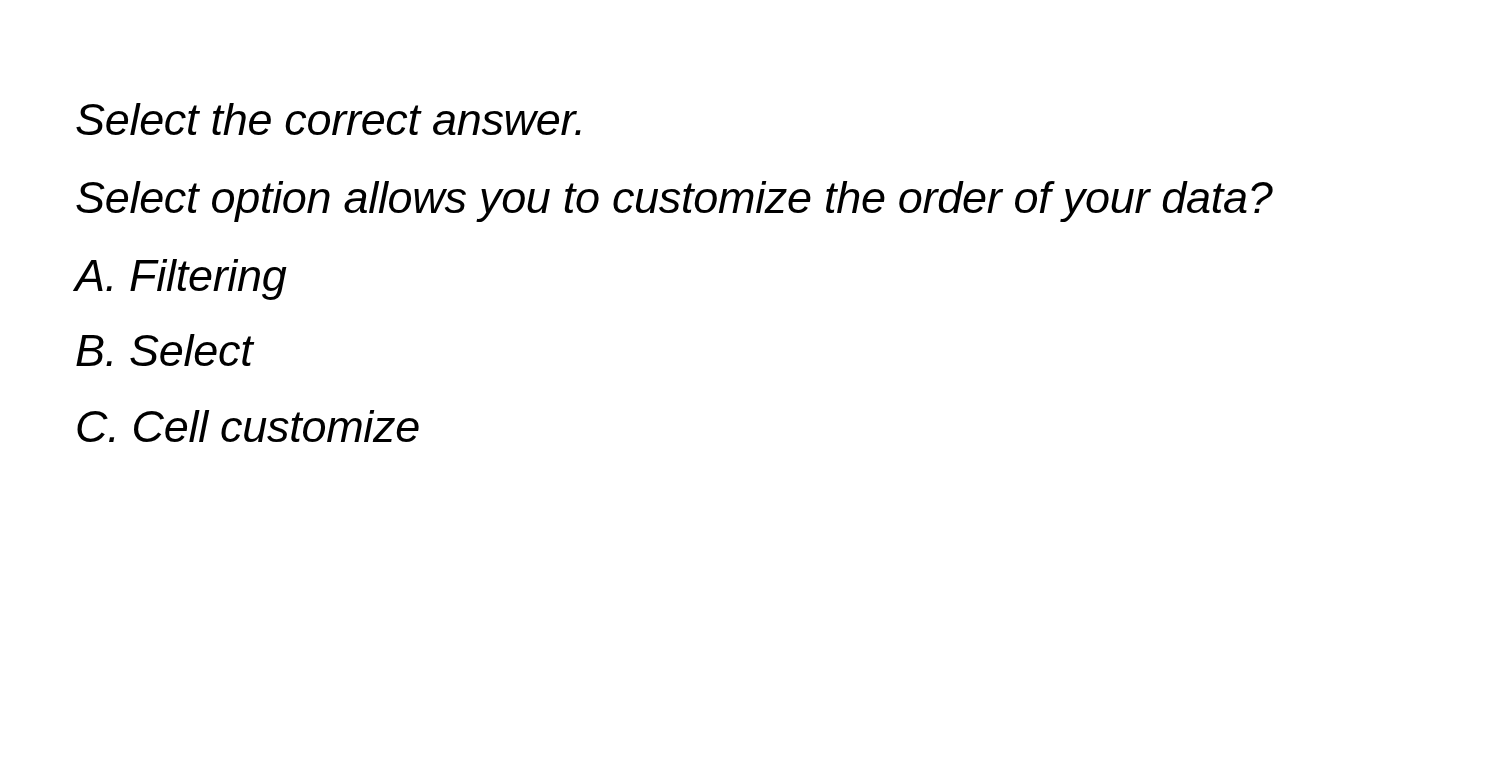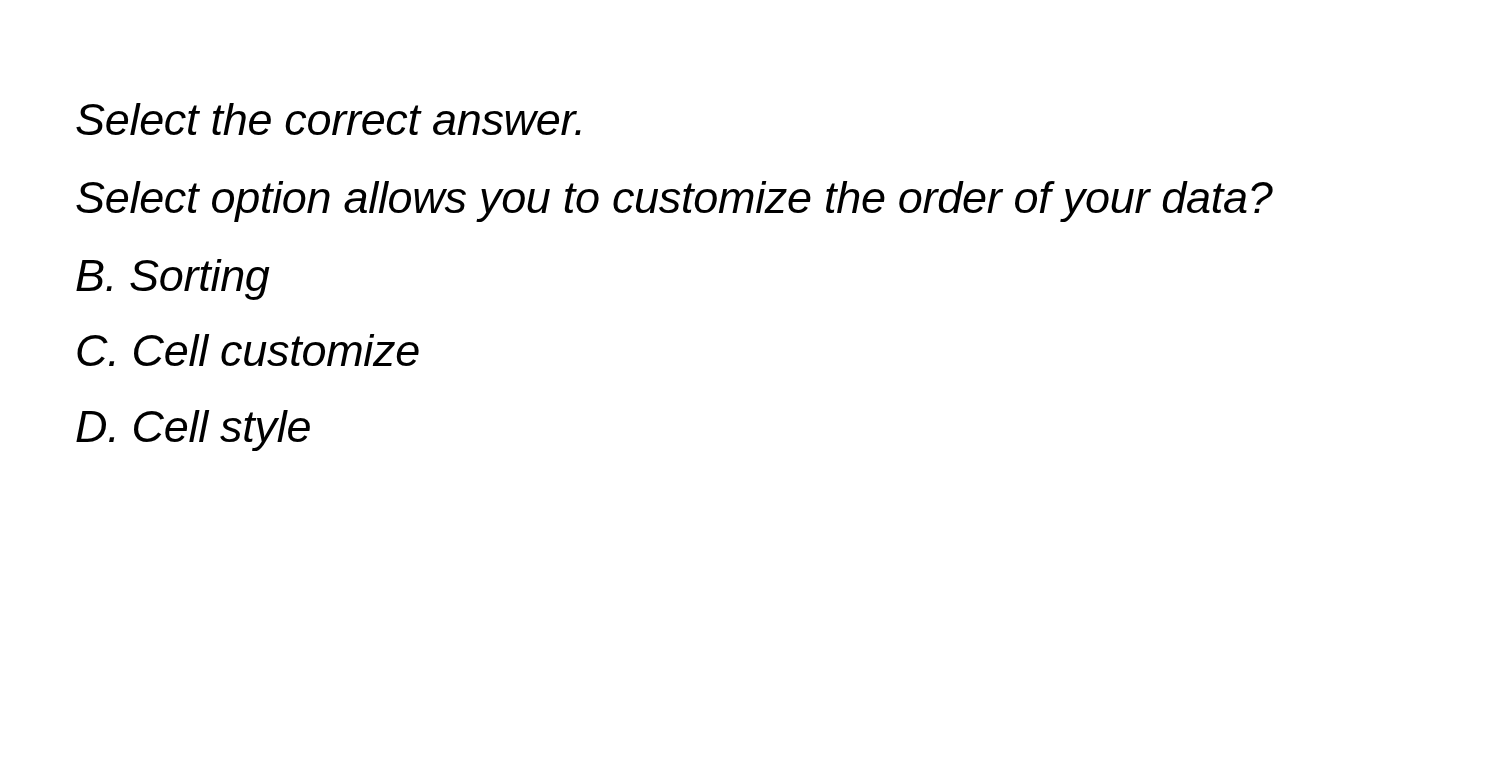--- a/index.html
+++ b/index.html
@@ -31,16 +31,16 @@
     .option {
       margin-bottom: 6px;
     }
   </style>
 </head>
 <body>
 
 <div class="content">
   <div class="instruction">Select the correct answer.</div>
   <div class="question">Select option allows you to customize the order of your data?</div>
-  <div class="option">B. Sorting</div>
+  <div class="option">A. Filtering</div>
+  <div class="option">B. Select</div>
   <div class="option">C. Cell customize</div>
-  <div class="option">D. Cell style</div>
 </div>
 
 </body></html>

